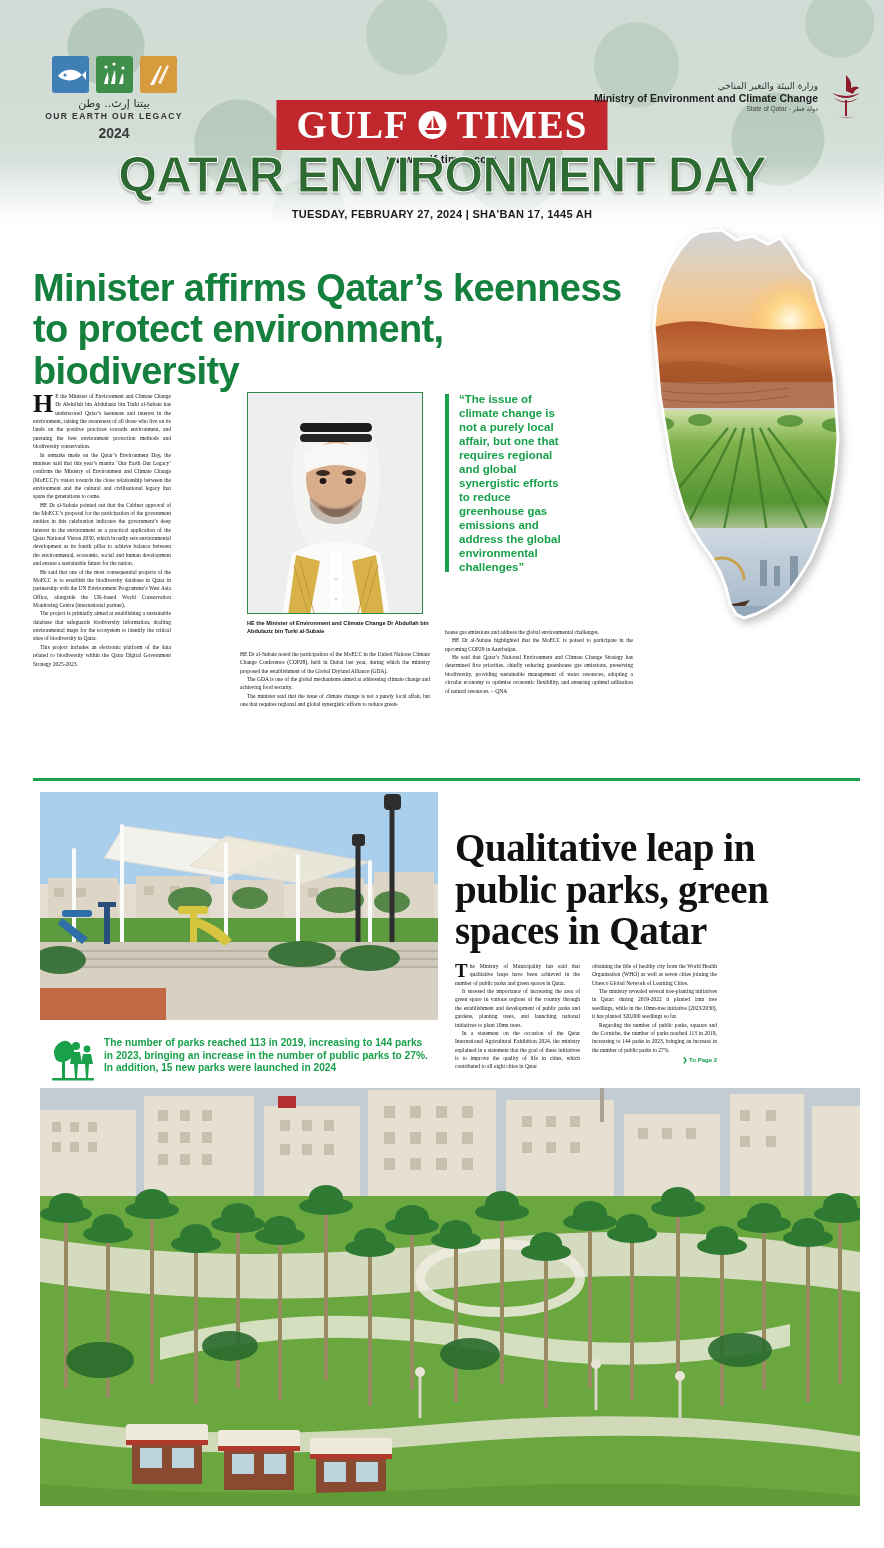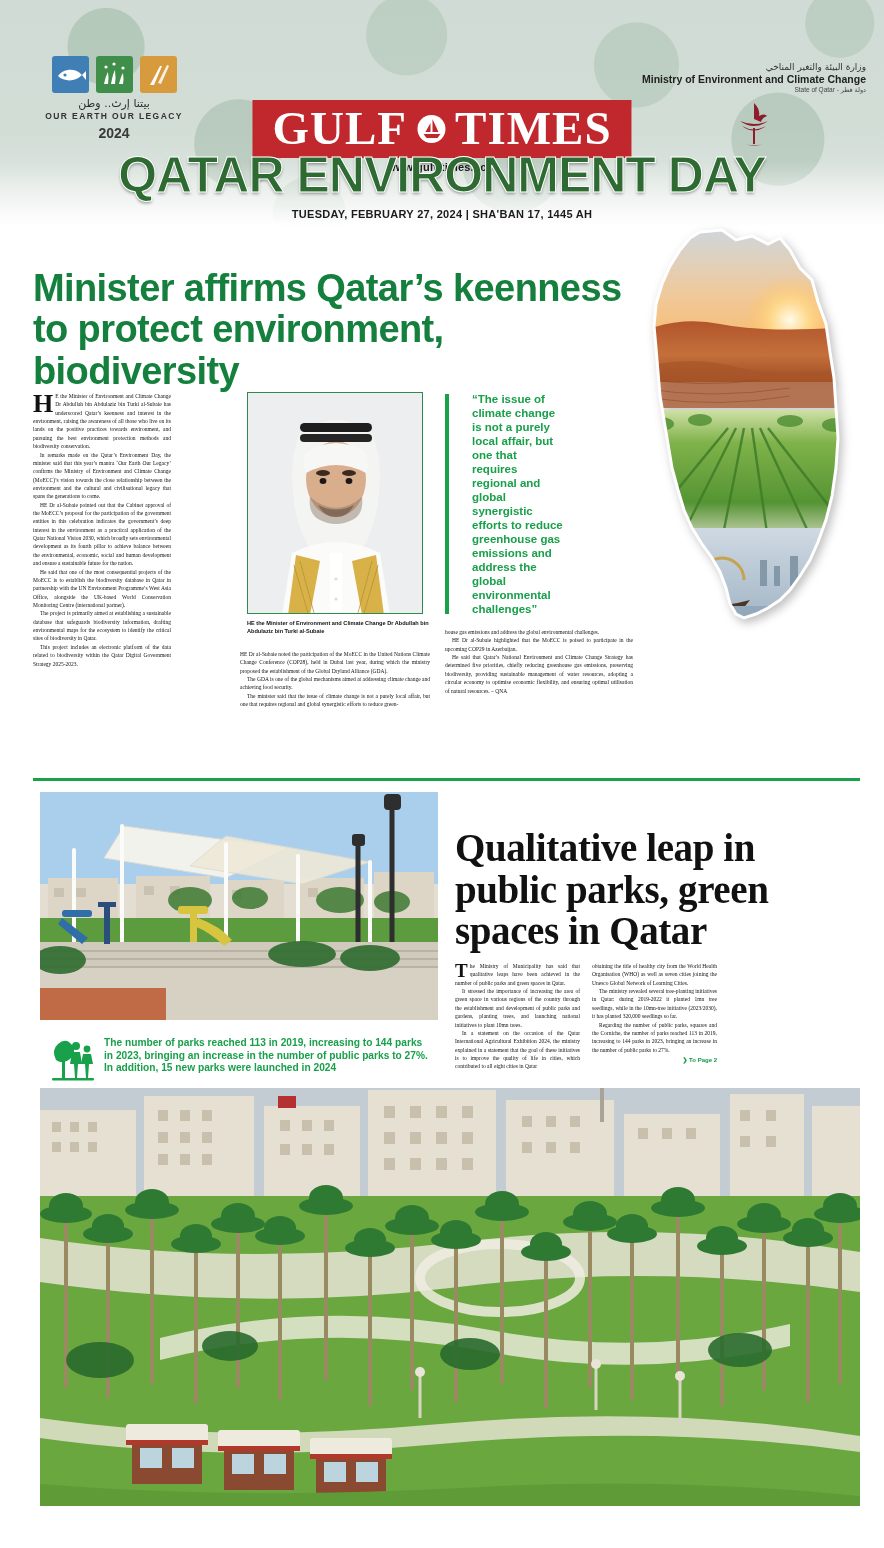--- a/index.html
+++ b/index.html
@@ -42,26 +42,26 @@
   .qi2 { background:#3f8f4a; }
   .qi3 { background:#d79a3c; }
   .qi svg { position:absolute; inset:0; }
   .qeed-ar { font-family:"DejaVu Sans", sans-serif; font-size:11px; color:#2d2d2d; letter-spacing:1px; margin-top:4px; direction:rtl; }
   .qeed-en { font-family:"Liberation Sans", sans-serif; font-size:8.5px; font-weight:bold; letter-spacing:1.4px; color:#333; margin-top:1px;}
   .qeed-yr { font-family:"Liberation Sans", sans-serif; font-size:14px; font-weight:bold; color:#3a3a3a; margin-top:4px;}
 
   
   .gt-wrap { position:absolute; left:50%; transform:translateX(-50%); top:100px; text-align:center; z-index:4;}
   .gt-box { background:#c0282d; padding:5px 20px 6px; display:flex; align-items:center; justify-content:center; gap:10px;}
-  .gt-word { font-family:"Liberation Serif", serif; font-weight:bold; font-size:47px; color:#fff; letter-spacing:1px; line-height:1; }
+  .gt-word { font-family:"Liberation Serif", serif; font-weight:bold; font-size:39px; color:#fff; letter-spacing:1px; line-height:1; }
   .gt-dhow { width:28px; height:28px; background:#fff; border-radius:50%; position:relative; }
   .gt-url { font-family:"Liberation Sans", sans-serif; font-size:11px; font-weight:bold; color:#1a1a1a; margin-top:3px; letter-spacing:.2px;}
 
   
-  .min-logo { position:absolute; right:18px; top:62px; display:flex; align-items:center; gap:8px; z-index:4;flex-direction:column;}
+  .min-logo { position:absolute; right:18px; top:74px; display:flex; align-items:center; gap:8px; z-index:4;}
   .min-txt { text-align:right; }
   .min-ar { font-family:"DejaVu Sans", sans-serif; font-size:9px; color:#333; direction:rtl;}
   .min-en { font-family:"Liberation Sans", sans-serif; font-size:10.5px; font-weight:bold; color:#222; margin-top:1px;text-align:right;}
   .min-sub { font-family:"Liberation Sans", sans-serif; font-size:6.5px; color:#444; margin-top:1px;}
   .min-emb { width:40px; height:46px; }
 
   
   .qed-title {
     position:absolute; left:0; right:0; top:150px; text-align:center; z-index:5;
     font-family:"Liberation Sans", sans-serif; font-weight:bold;
@@ -101,21 +101,21 @@
   .a1-c2 { position:absolute; left:207px; top:258px; width:190px; }
   .a1-c3 { position:absolute; left:412px; top:236px; width:188px; }
 
   
   .portrait { position:absolute; left:247px; top:392px; width:176px; height:222px; border:1px solid #2e8b4a; background:#e8eaec; overflow:hidden;}
   .portrait svg{ display:block; }
   .pcap { position:absolute; left:247px; top:620px; width:186px;
           font-family:"Liberation Sans", sans-serif; font-weight:bold; font-size:5.6px; line-height:1.42; color:#111;}
 
   
-  .pullq { position:absolute; left:445px; top:392px; width:120px; padding-left:27px; }
+  .pullq { position:absolute; left:445px; top:392px; width:120px; padding-left:14px; }
   .pullq::before { content:""; position:absolute; left:0; top:2px; bottom:2px; width:3.5px; background:#18a04a; }
   .pullq-t { font-family:"Liberation Sans", sans-serif; font-weight:bold; font-size:11.5px;
              line-height:1.22; color:#18a04a; }
 
   .rule-green { position:absolute; background:#18a04a; }
 
   
   .parkphoto { position:absolute; left:40px; top:792px; width:398px; height:228px; overflow:hidden; background:#bcd3e8;}
   .a2-head {
     position:absolute; left:455px; top:795px; width:400px;

